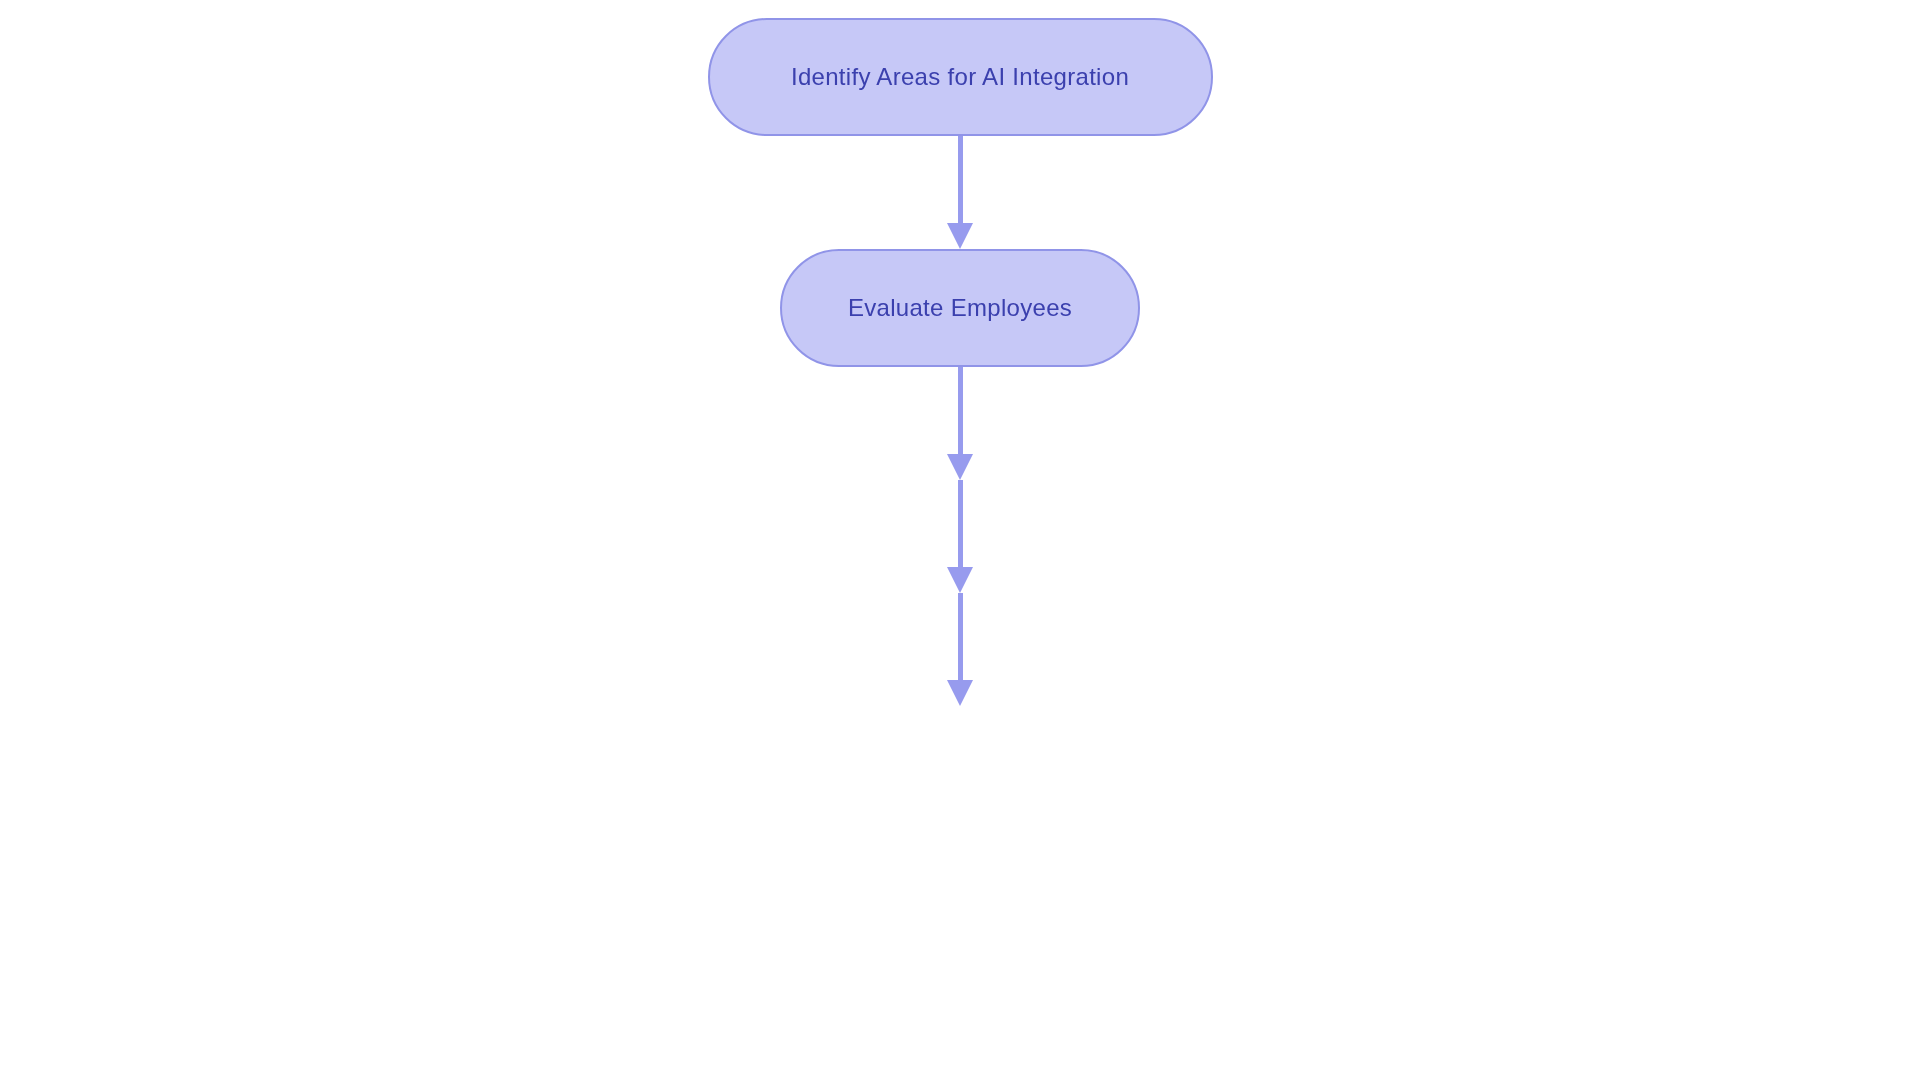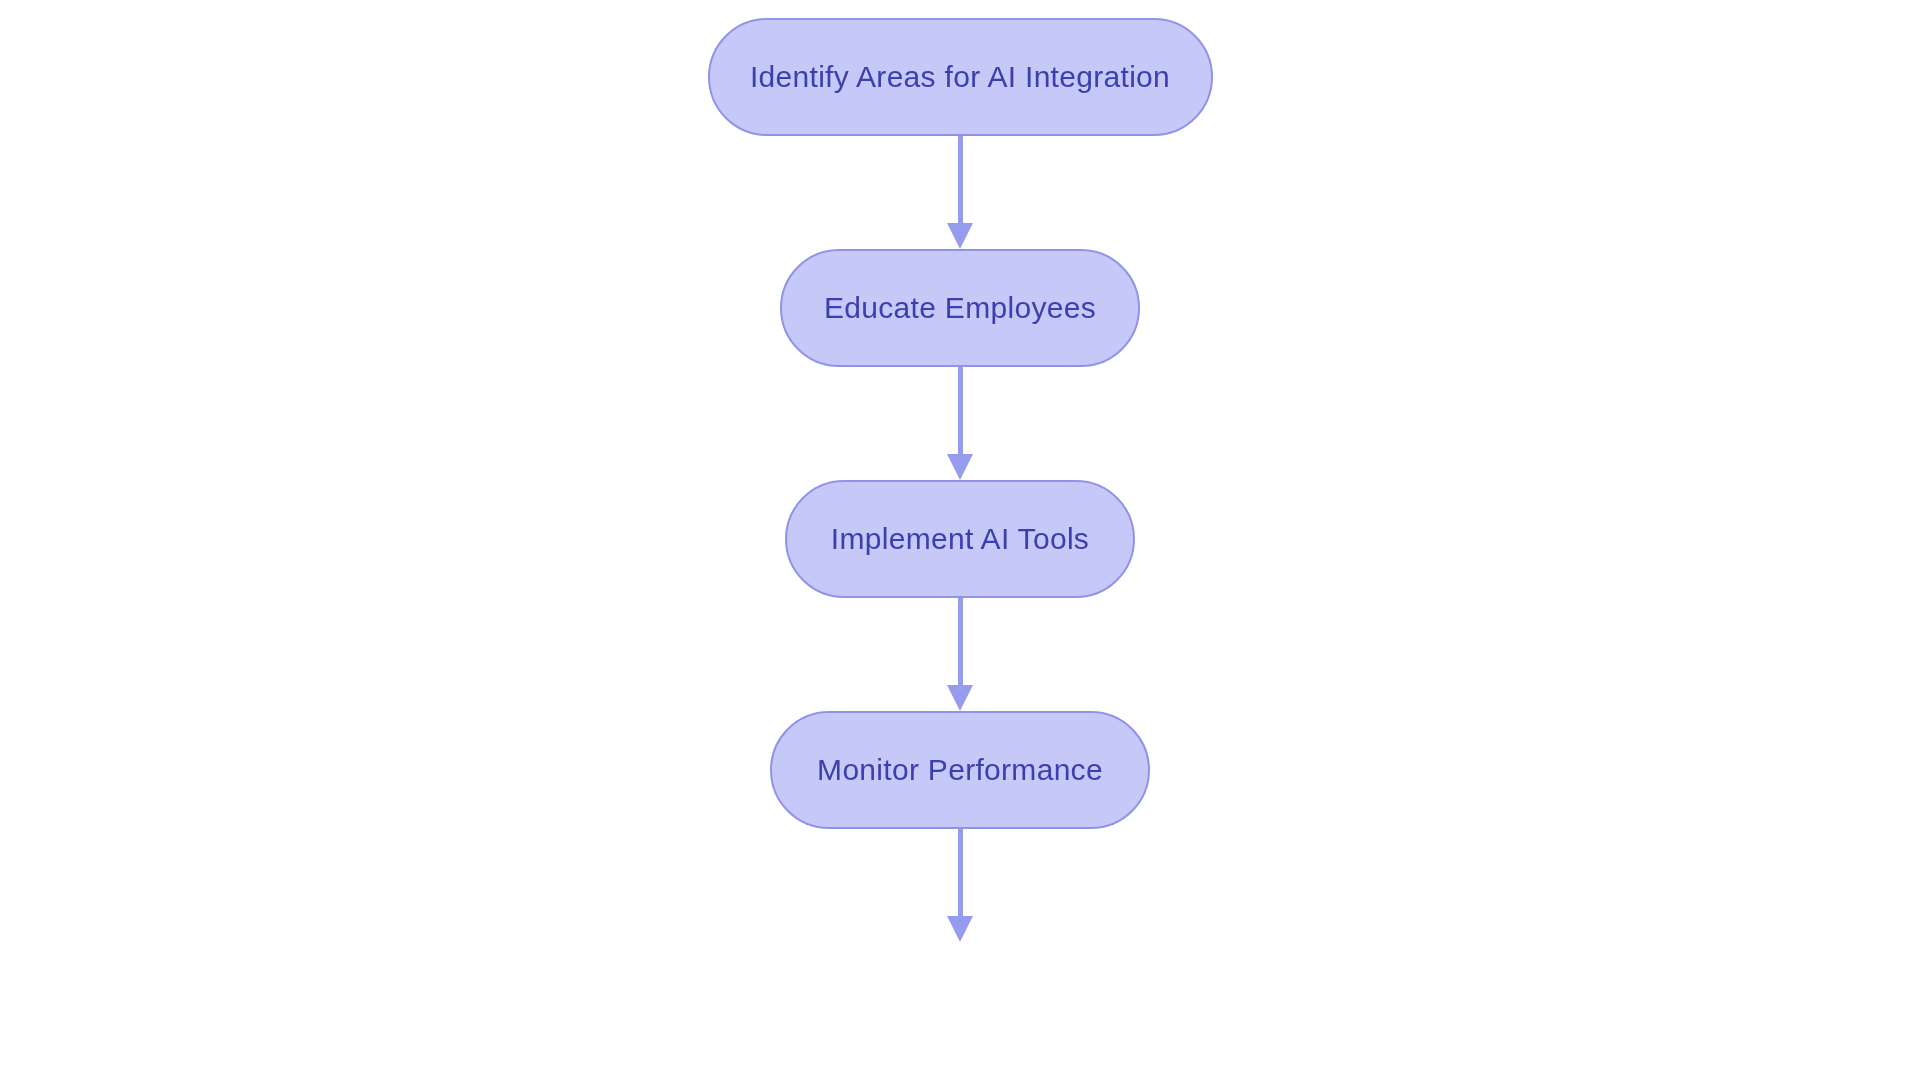--- a/index.html
+++ b/index.html
@@ -28,21 +28,21 @@
   }
   .flow-node {
     height: 118px;
     border-radius: 60px;
     background: var(--node-fill);
     border: 2px solid var(--node-border);
     color: var(--node-text);
     display: flex;
     align-items: center;
     justify-content: center;
-    font-size: 30px;
+    font-size: 24px;
     letter-spacing: 0.3px;
     white-space: nowrap;
     flex: 0 0 auto;
   }
   .w1 { width: 505px; }
   .w2 { width: 360px; }
   .w3 { width: 350px; }
   .w4 { width: 380px; }
   .w5 { width: 265px; }
   .connector {
@@ -75,40 +75,34 @@
   <div class="flow-node w1">
     <span>Identify Areas for AI Integration</span>
   </div>
 
   <div class="connector">
     <div class="line"></div>
     <div class="head"></div>
   </div>
 
   <div class="flow-node w2">
-    <span>Educate Employees</span>
+    <span>Evaluate Employees</span>
   </div>
 
   <div class="connector">
     <div class="line"></div>
     <div class="head"></div>
   </div>
 
-  <div class="flow-node w3">
-    <span>Implement AI Tools</span>
-  </div>
 
   <div class="connector">
     <div class="line"></div>
     <div class="head"></div>
   </div>
 
-  <div class="flow-node w4">
-    <span>Monitor Performance</span>
-  </div>
 
   <div class="connector">
     <div class="line"></div>
     <div class="head"></div>
   </div>
 
 
 </div>
 
 </body></html>

